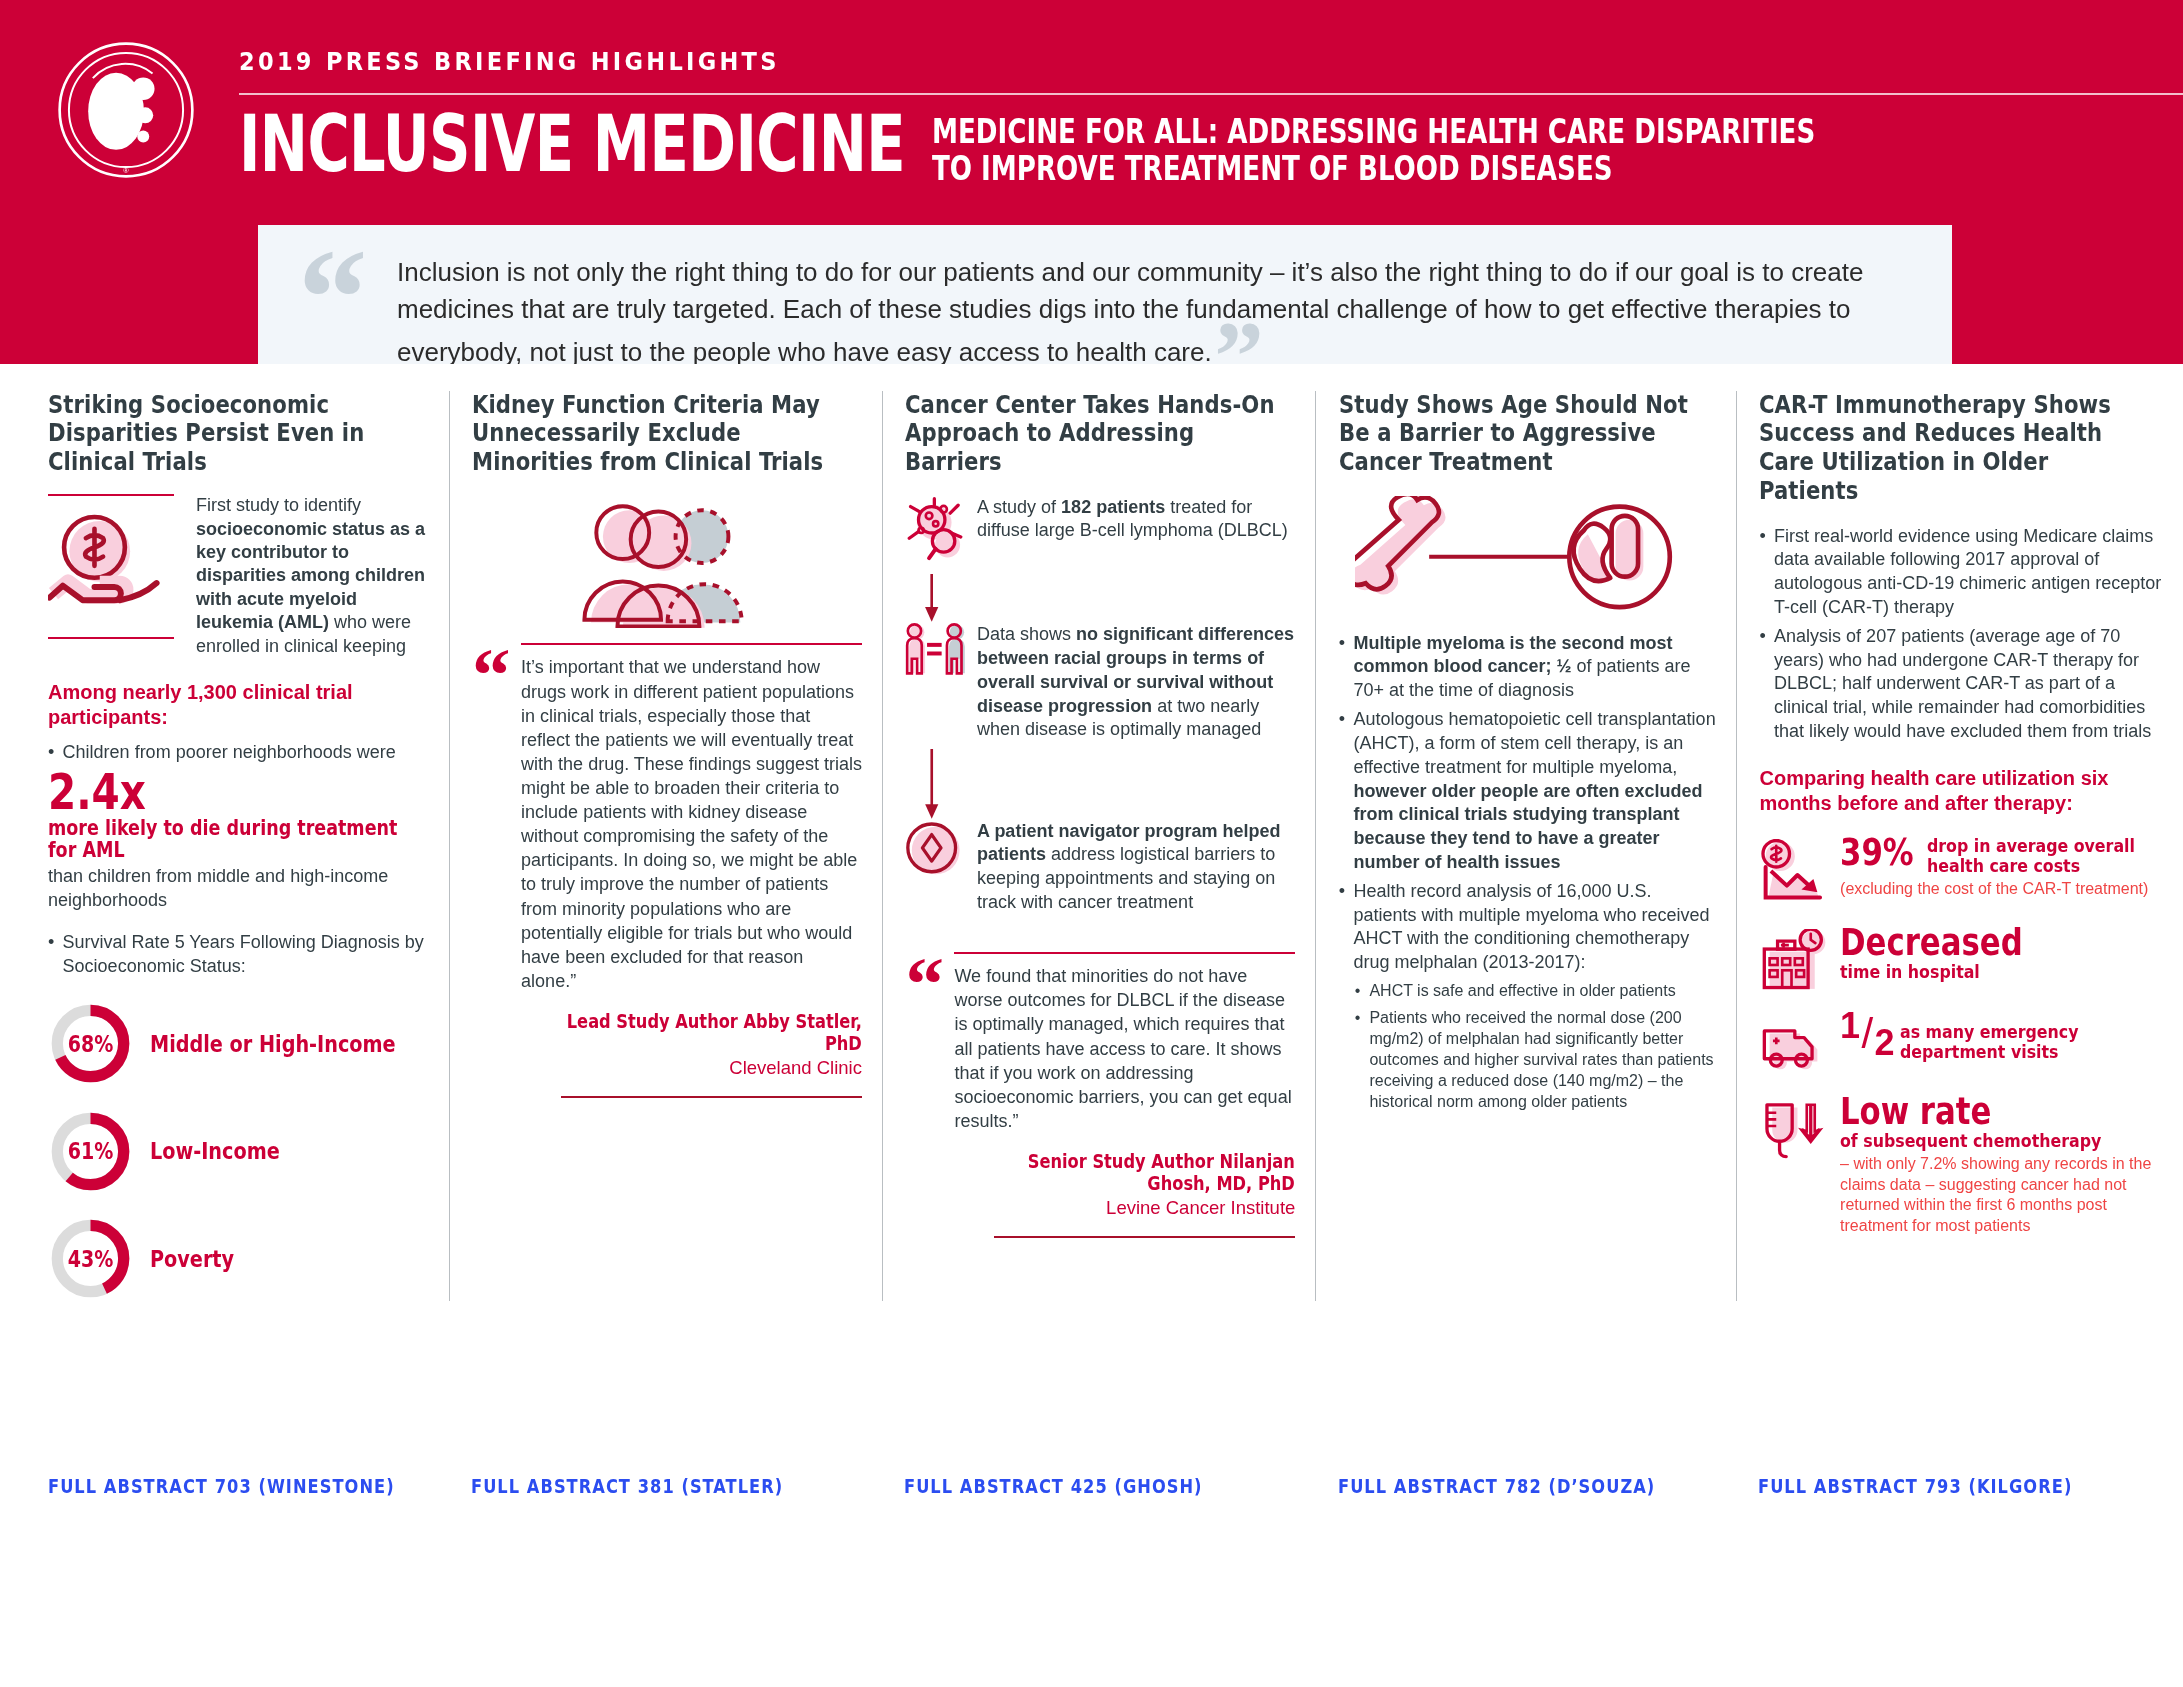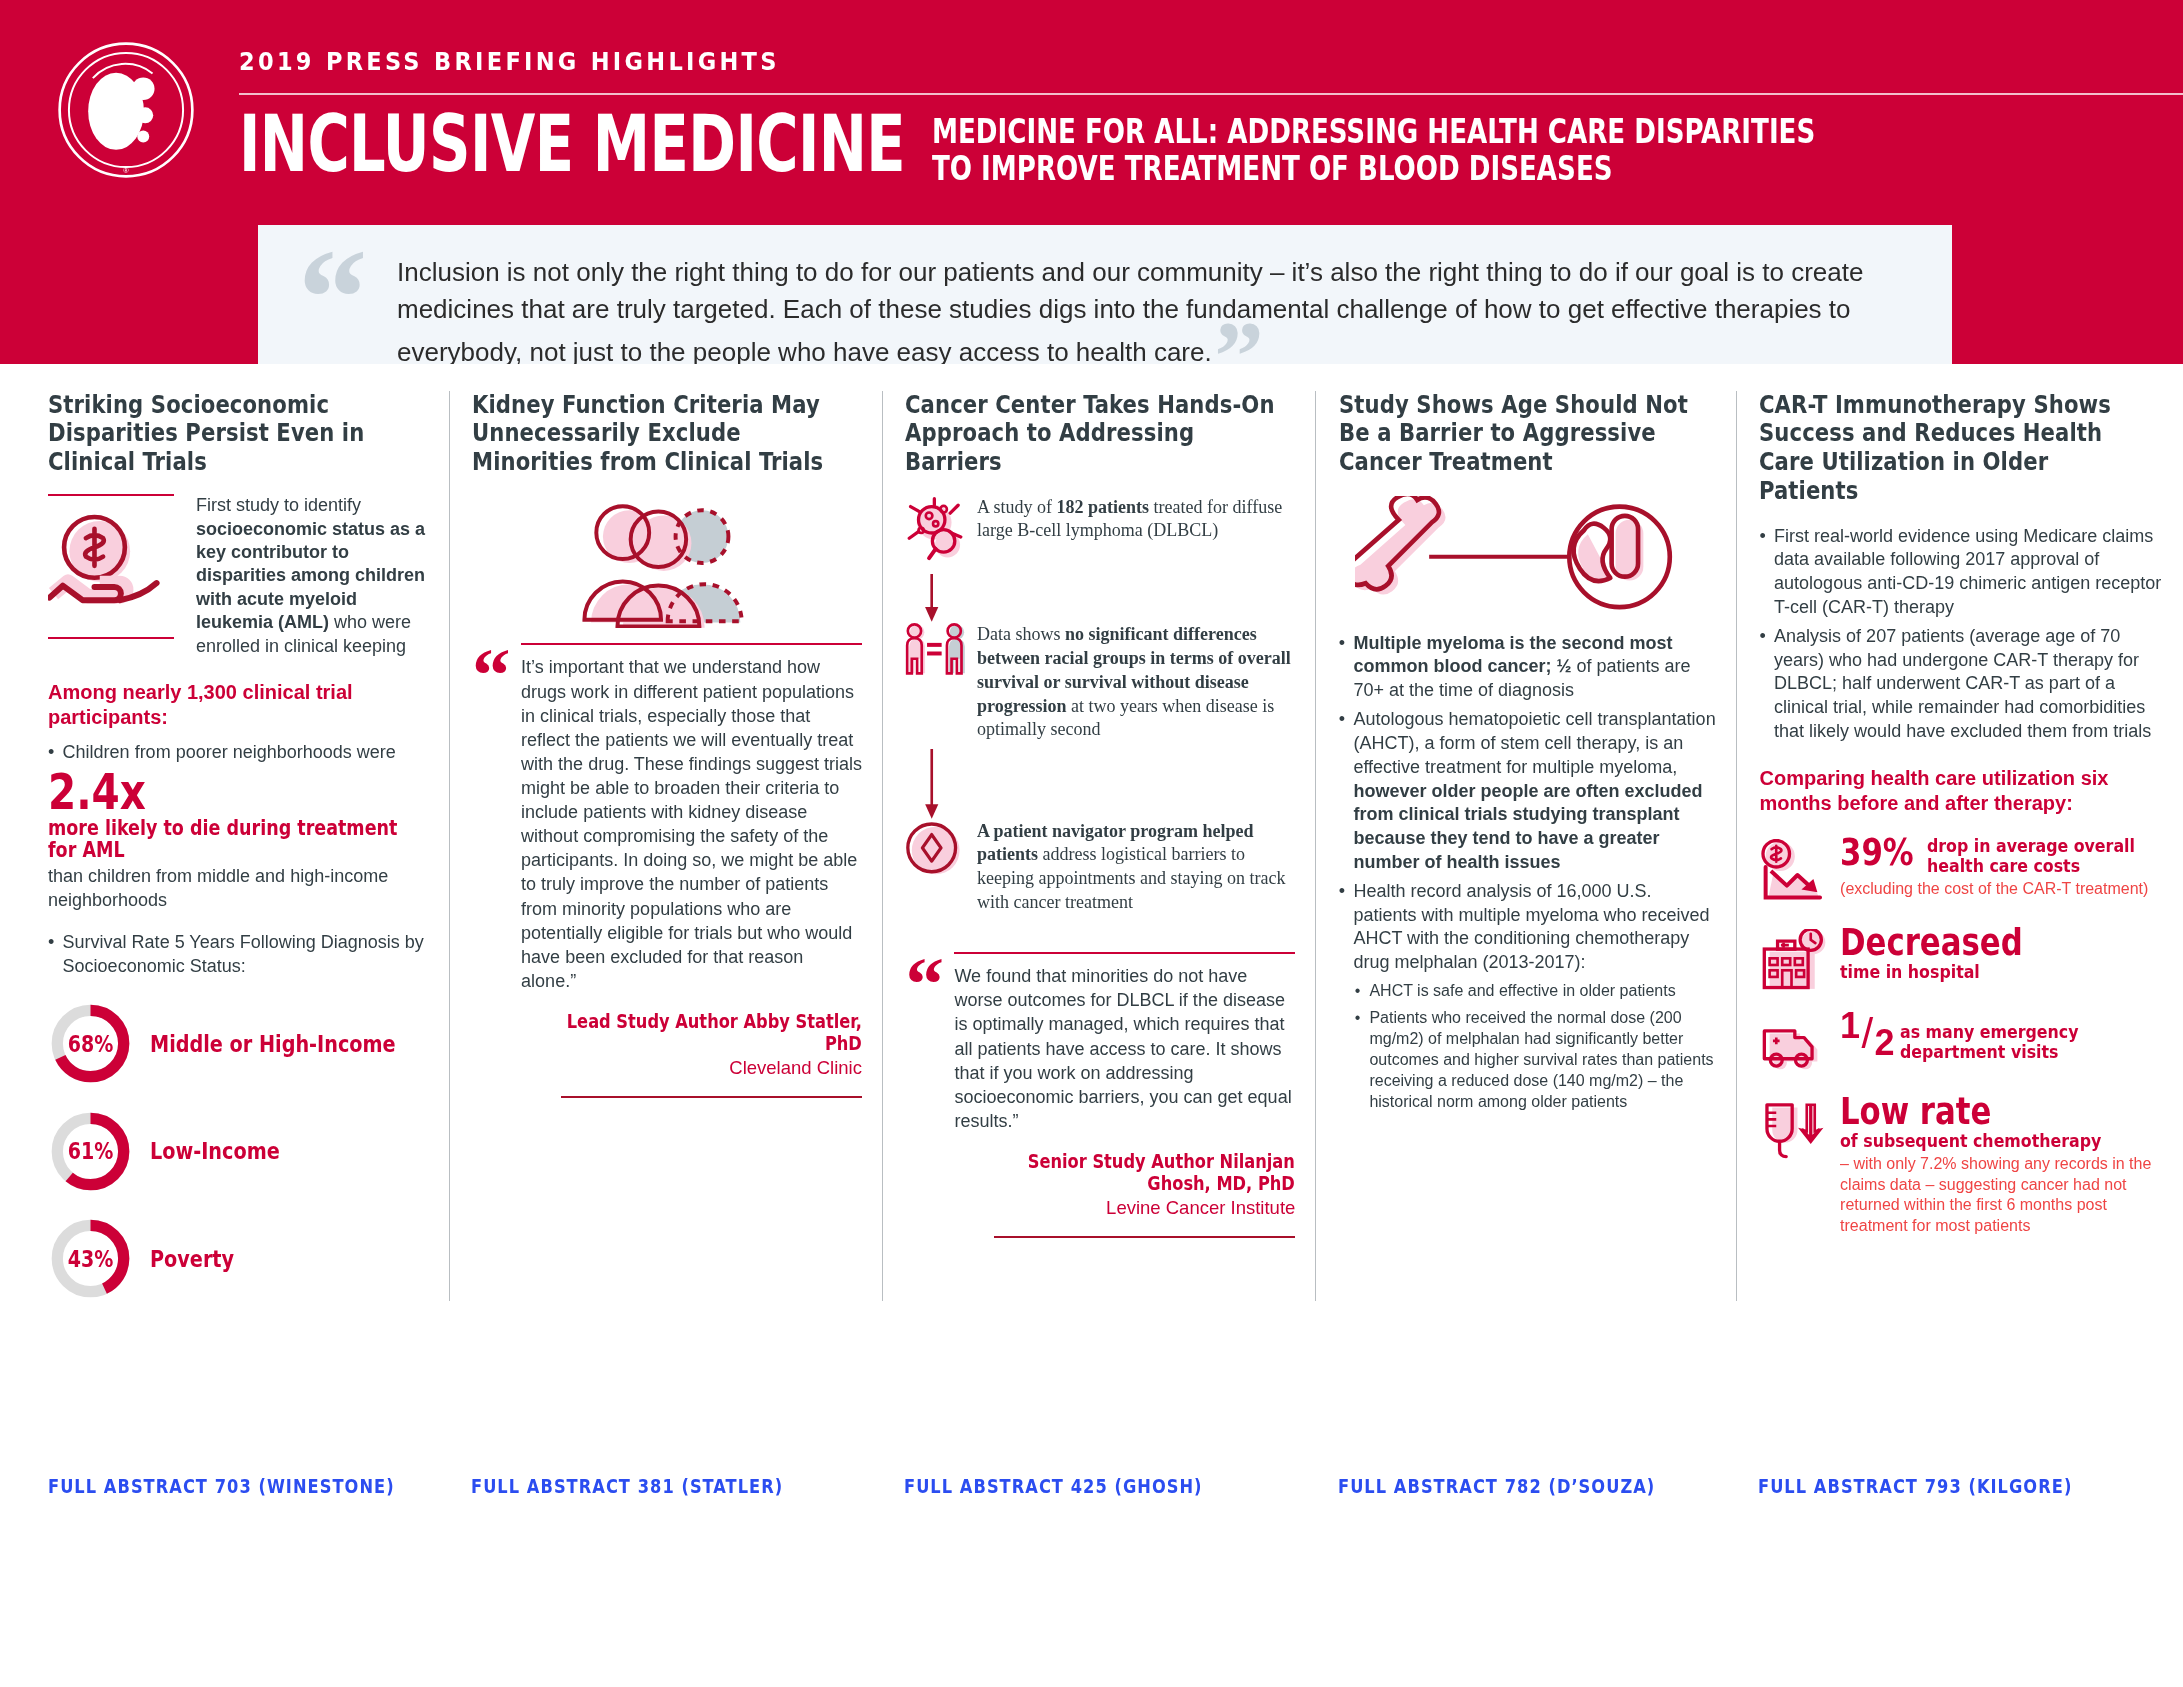--- a/index.html
+++ b/index.html
@@ -220,21 +220,21 @@
     font-family: "Liberation Sans Narrow", "DejaVu Sans Condensed", "Liberation Sans", sans-serif;
     font-weight: 700; font-size: 19px; color: #cc0037;
     transform: scaleX(.95); transform-origin: right center;
   }
   .col-attrib-org { font-size: 18.5px; color: #cc0037; margin-top: 2.6px; }
   .attrib-rule { height: 2px; background: #a8102b; margin: 17px 0 0 40px; }
 
   
   .flow-item { display: flex; position: relative; margin-bottom: 6.6px; }
   .flow-icon { width: 69px; flex: 0 0 69px; position: relative; }
-  .flow-copy { font-size: 18px; line-height: 1.32; padding-left: 2.6px; font-family: Liberation Serif, serif; }
+  .flow-copy { font-size: 18px; line-height: 1.32; padding-left: 2.6px; }
   .flow-arrow { position: relative; height: 71px; width: 69px; }
 
   
   .metric { display: flex; align-items: flex-start; margin-top: 20px; }
   .metric-icon { width: 74px; flex: 0 0 74px; padding-top: 4px; }
   .metric-body { flex: 1; padding-left: 6.6px; }
   .metric-head { display: flex; align-items: flex-start; }
   .metric-big {
     font-family: "Liberation Sans Narrow", "DejaVu Sans Condensed", "Liberation Sans", sans-serif;
     font-weight: 700; font-size: 38px; line-height: .92; color: #cc0037;
@@ -466,21 +466,21 @@
           <circle cx="78" cy="14" r="11" fill="#c5ced4"></circle>
           <path d="M66 36 q0-12 12-12 q12 0 12 12 v40 h-8 v-22 h-8 v22 h-8 z" fill="#c5ced4"></path>
           <circle cx="14" cy="12" r="10" fill="none" stroke="#cc0037" stroke-width="4"></circle>
           <path d="M3 34 q0-11 11-11 q11 0 11 11 v42 h-7 v-22 h-8 v22 h-7 z" fill="none" stroke="#cc0037" stroke-width="4"></path>
           <circle cx="74" cy="12" r="10" fill="none" stroke="#cc0037" stroke-width="4"></circle>
           <path d="M63 34 q0-11 11-11 q11 0 11 11 v42 h-7 v-22 h-8 v22 h-7 z" fill="none" stroke="#cc0037" stroke-width="4"></path>
           <rect x="33" y="30" width="22" height="6" fill="#cc0037"></rect>
           <rect x="33" y="43" width="22" height="6" fill="#cc0037"></rect>
         </svg>
       </div>
-      <div class="flow-copy"><span>Data shows </span><b>no significant differences between racial groups in terms of overall survival or survival without disease progression</b><span> at two years when disease is optimally second</span></div>
+      <div class="flow-copy"><span>Data shows </span><b>no significant differences between racial groups in terms of overall survival or survival without disease progression</b><span> at two nearly when disease is optimally managed</span></div>
     </div>
     <div class="flow-arrow">
       <svg width="64" height="71" viewBox="0 0 96 108">
         <line x1="40" y1="0" x2="40" y2="88" stroke="#a8102b" stroke-width="4"></line>
         <polygon points="40,106 30,84 50,84" fill="#a8102b"></polygon>
       </svg>
     </div>
 
     <div class="flow-item">
       <div class="flow-icon">

